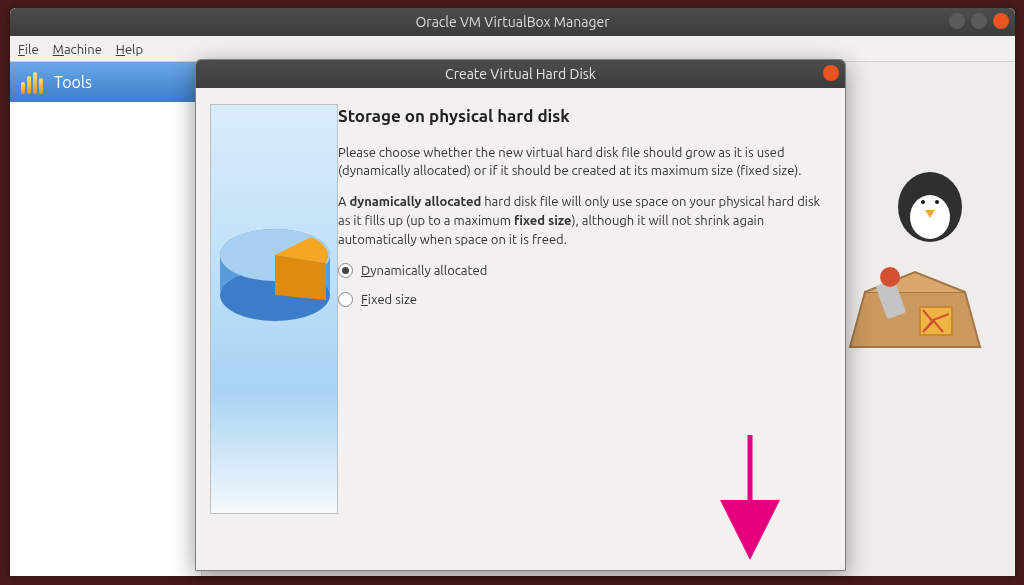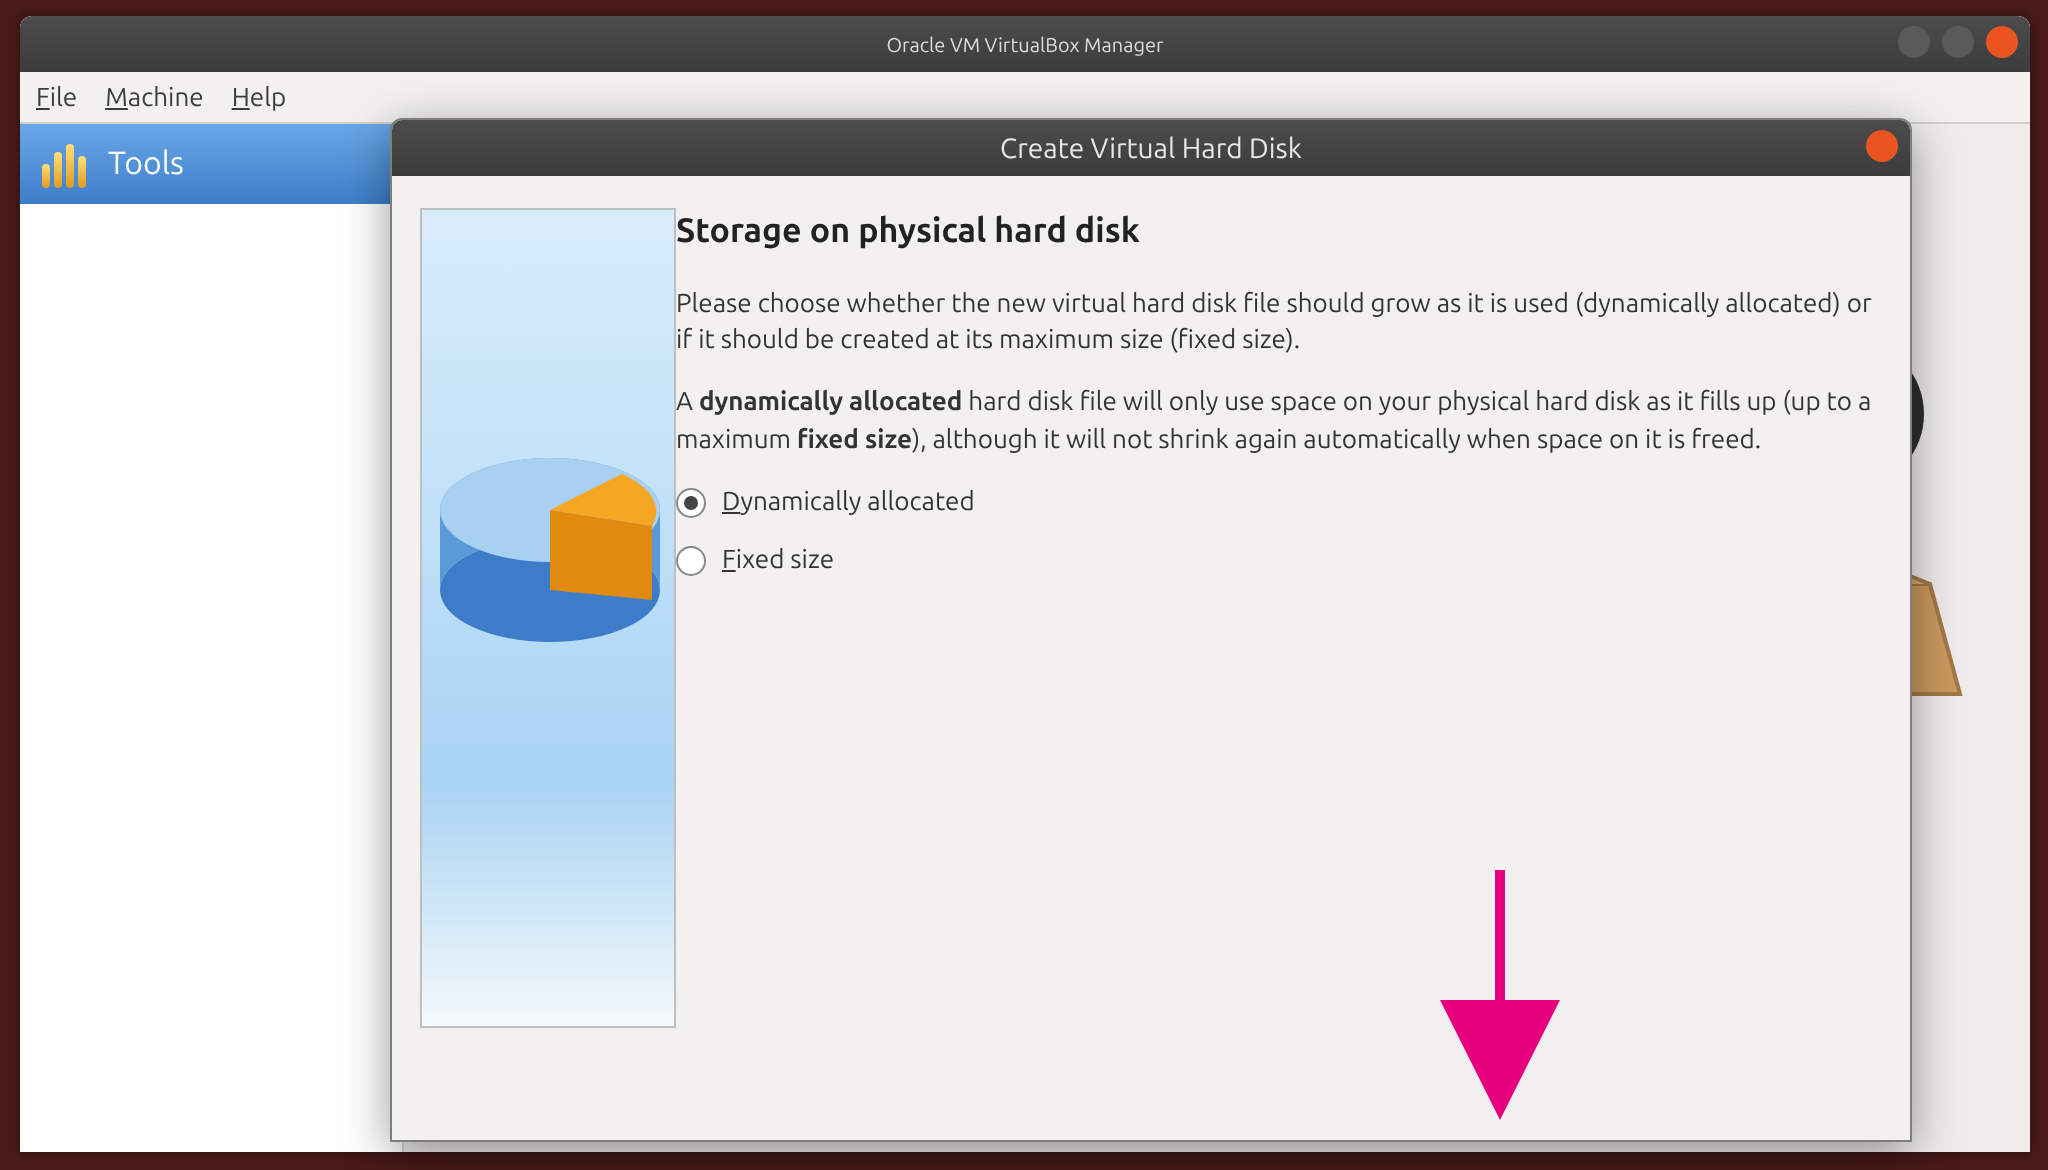--- a/index.html
+++ b/index.html
@@ -22,21 +22,21 @@
     overflow: hidden;
   }
   .titlebar {
     height: 28px;
     background: linear-gradient(#4c4c4c, #3c3c3c);
     display: flex;
     align-items: center;
     justify-content: center;
     position: relative;
     color: #ddd;
-    font-size: 10px;
+    font-size: 14px;
     border-radius: 6px 6px 0 0;
   }
   .titlebar-buttons {
     position: absolute;
     right: 6px; top: 5px;
     display: flex;
     gap: 6px;
   }
   .tbtn {
     width: 16px; height: 16px;
@@ -99,21 +99,21 @@
   .mascot {
     position: absolute;
     right: 20px; top: 100px;
     width: 160px; height: 200px;
     opacity: 0.9;
   }
   
   .dialog {
     position: absolute;
     left: 195px; top: 59px;
-    width: 761px;
+    width: 651px;
     height: 512px;
     background: #f2f1f0;
     border: 1px solid #7e7e7e;
     box-shadow: 0 6px 24px rgba(0,0,0,.4);
     border-radius: 6px 6px 0 0;
     overflow: hidden;
     display: flex;
     flex-direction: column;
   }
   .dlg-title {

